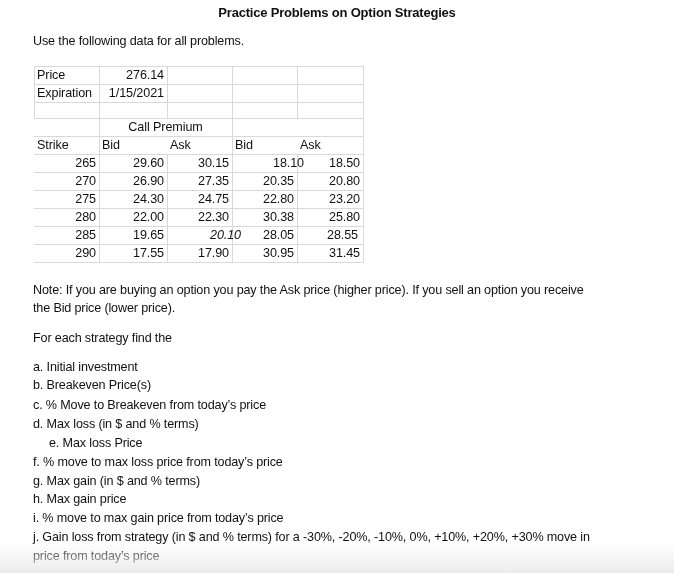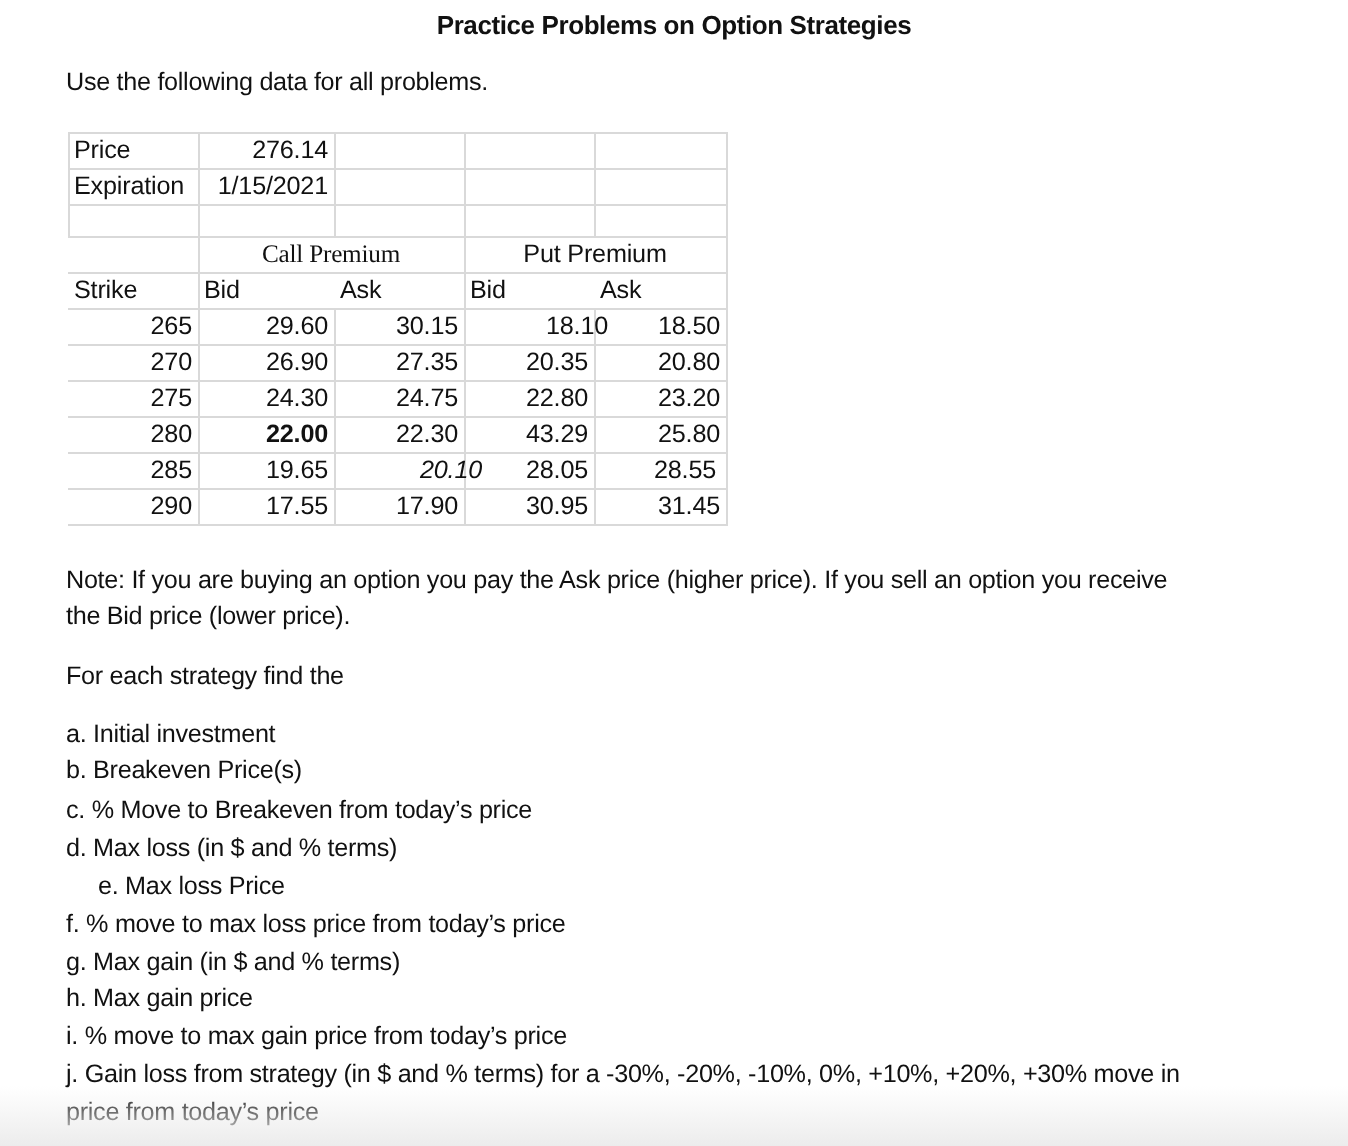--- a/index.html
+++ b/index.html
@@ -70,22 +70,21 @@
     <div class="cell" style="left:0;width:65px;">Price</div>
     <div class="cell num" style="left:65px;width:68px;">276.14</div>
   </div>
 
   <div class="row" style="top:18px;">
     <div class="cell" style="left:0;width:65px;">Expiration</div>
     <div class="cell num" style="left:65px;width:68px;">1/15/2021</div>
   </div>
 
   <div class="row" style="top:52px;">
-    <div class="cell ctr" style="left:65px;width:133px;font-family:Liberation Serif, serif;">Call Premium</div>
-    <div class="cell ctr" style="left:198px;width:131px;">Put Premium</div>
+    <div class="cell ctr" style="left:65px;width:133px;">Call Premium</div>
   </div>
 
   <div class="row" style="top:70px;">
     <div class="cell" style="left:0;width:65px;">Strike</div>
     <div class="cell" style="left:65px;width:68px;">Bid</div>
     <div class="cell" style="left:133px;width:65px;">Ask</div>
     <div class="cell" style="left:198px;width:65px;">Bid</div>
     <div class="cell" style="left:263px;width:66px;">Ask</div>
   </div>
 
@@ -105,23 +104,23 @@
   </div>
   <div class="row" style="top:124px;">
     <div class="cell num" style="left:0;width:65px;">275</div>
     <div class="cell num" style="left:65px;width:68px;">24.30</div>
     <div class="cell num" style="left:133px;width:65px;">24.75</div>
     <div class="cell num" style="left:198px;width:65px;">22.80</div>
     <div class="cell num" style="left:263px;width:66px;">23.20</div>
   </div>
   <div class="row" style="top:142px;">
     <div class="cell num" style="left:0;width:65px;">280</div>
-    <div class="cell num" style="left:65px;width:68px;font-weight:bold;">22.00</div>
+    <div class="cell num" style="left:65px;width:68px;">22.00</div>
     <div class="cell num" style="left:133px;width:65px;">22.30</div>
-    <div class="cell num" style="left:198px;width:65px;">43.29</div>
+    <div class="cell num" style="left:198px;width:65px;">30.38</div>
     <div class="cell num" style="left:263px;width:66px;">25.80</div>
   </div>
   <div class="row" style="top:160px;">
     <div class="cell num" style="left:0;width:65px;">285</div>
     <div class="cell num" style="left:65px;width:68px;">19.65</div>
     <div class="cell num" style="left:145px;width:65px;font-style:italic;">20.10</div>
     <div class="cell num" style="left:198px;width:65px;">28.05</div>
     <div class="cell num" style="left:261px;width:66px;">28.55</div>
   </div>
   <div class="row" style="top:178px;">

